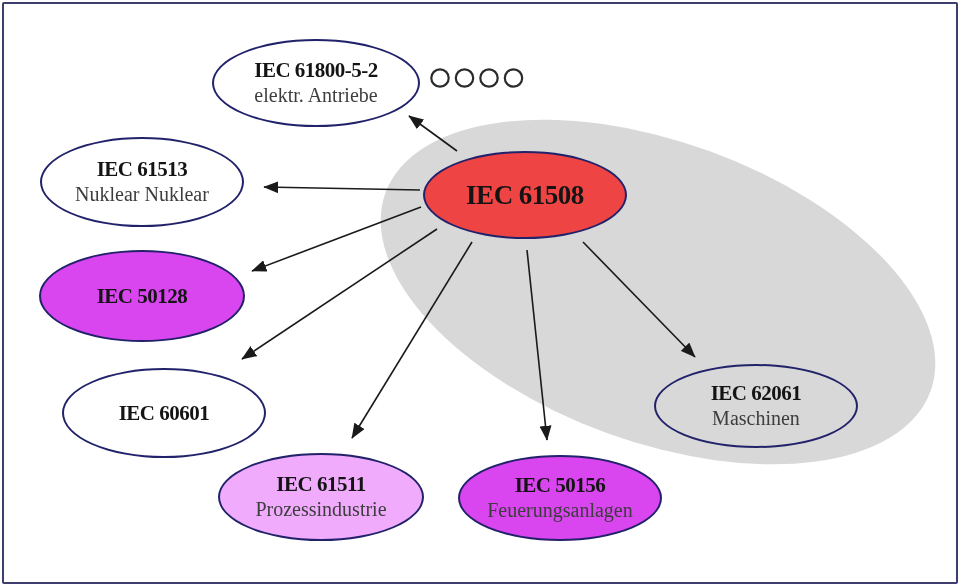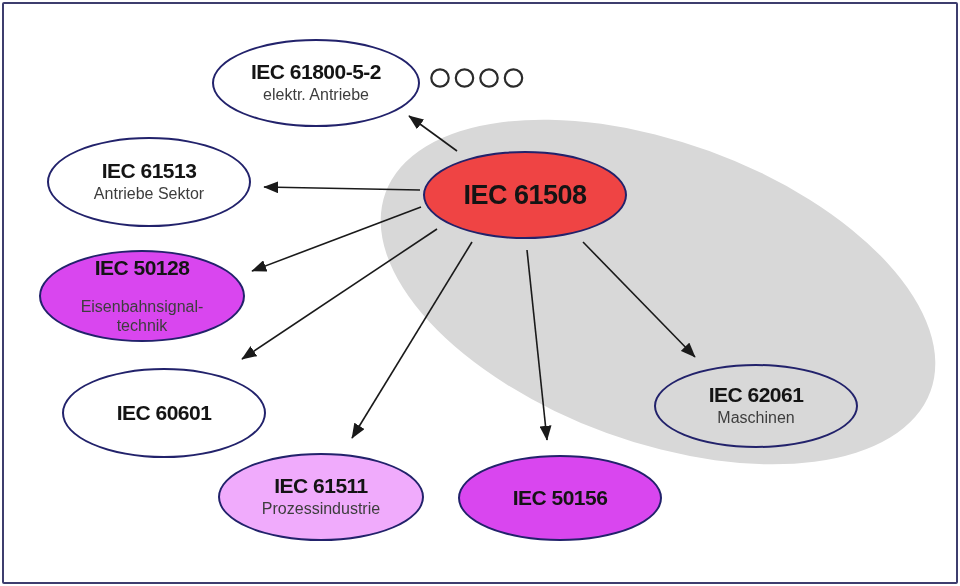--- a/index.html
+++ b/index.html
@@ -41,33 +41,34 @@
   .node {
     position: absolute;
     border-radius: 50%;
     border: 2px solid #22226B;
     box-sizing: border-box;
     display: flex;
     flex-direction: column;
     align-items: center;
     justify-content: center;
     text-align: center;
+    font-family: Liberation Serif, serif;
   }
   .node-title {
     font-weight: bold;
     font-size: 21px;
     letter-spacing: -0.5px;
     color: #141414;
     line-height: 1.05;
   }
   .node.central .node-title {
     font-size: 27px;
   }
   .node-sub {
-    font-size: 16px;
+    font-size: 20px;
     color: #3d3d3d;
     line-height: 1.15;
     margin-top: 3px;
     white-space: pre-line;
   }
 </style>
 </head>
 <body>
 
 <div class="canvas">
@@ -92,38 +93,37 @@
         <circle cx="464.5" cy="78" r="8.7" fill="#ffffff" stroke="#2b2b2b" stroke-width="2.2"></circle>
         <circle cx="489" cy="78" r="8.7" fill="#ffffff" stroke="#2b2b2b" stroke-width="2.2"></circle>
         <circle cx="513.5" cy="78" r="8.7" fill="#ffffff" stroke="#2b2b2b" stroke-width="2.2"></circle>
       </g>
   </svg>
   <div id="nodes-layer">
       <div class="node" style="left: 212px; top: 39px; width: 208px; height: 88px; border-color: rgb(34, 34, 107); background: rgb(255, 255, 255);">
         <div class="node-title">IEC 61800-5-2</div>
         <div class="node-sub">elektr. Antriebe</div>
       </div>
-      <div class="node" style="left: 47px; top: 137px; width: 204px; height: 90px; border-color: rgb(34, 34, 107); background: rgb(255, 255, 255);">
+      <div class="node" style="left: 40px; top: 137px; width: 204px; height: 90px; border-color: rgb(34, 34, 107); background: rgb(255, 255, 255);">
         <div class="node-title">IEC 61513</div>
-        <div class="node-sub">Antriebe Sektor</div>
+        <div class="node-sub">Nuklear Nuklear</div>
       </div>
       <div class="node" style="left: 39px; top: 250px; width: 206px; height: 92px; border-color: rgb(34, 34, 107); background: #d946ef; gap: 16px;">
         <div class="node-title">IEC 50128</div>
-        <div class="node-sub">Eisenbahnsignal-
-technik</div>
       </div>
       <div class="node" style="left: 62px; top: 368px; width: 204px; height: 90px; border-color: rgb(34, 34, 107); background: rgb(255, 255, 255); align-items: center;">
         <div class="node-title">IEC 60601</div>
       </div>
       <div class="node" style="left: 218px; top: 453px; width: 206px; height: 88px; border-color: rgb(34, 34, 107); background: #f0abfc;">
         <div class="node-title">IEC 61511</div>
         <div class="node-sub">Prozessindustrie</div>
       </div>
       <div class="node" style="left: 458px; top: 455px; width: 204px; height: 86px; border-color: rgb(34, 34, 107); background: #d946ef;">
         <div class="node-title">IEC 50156</div>
+        <div class="node-sub">Feuerungsanlagen</div>
       </div>
       <div class="node" style="left: 654px; top: 364px; width: 204px; height: 84px; border-color: rgb(34, 34, 107); background: transparent;">
         <div class="node-title">IEC 62061</div>
         <div class="node-sub">Maschinen</div>
       </div>
       <div class="node central" style="left: 423px; top: 151px; width: 204px; height: 88px; border-color: rgb(34, 34, 107); background: #ef4444;">
         <div class="node-title">IEC 61508</div>
       </div>
     </div>
   <div class="frame" style="border-color: rgb(61, 61, 110);"></div>

